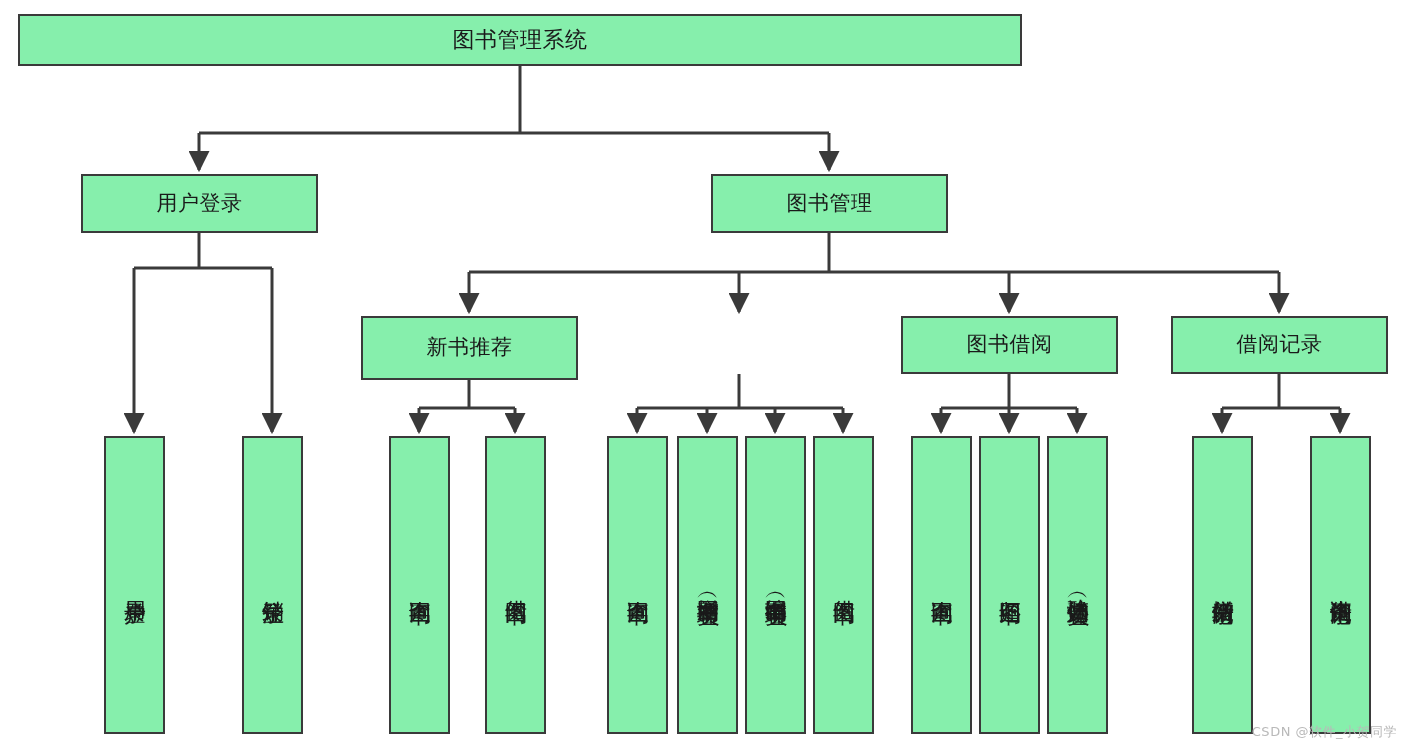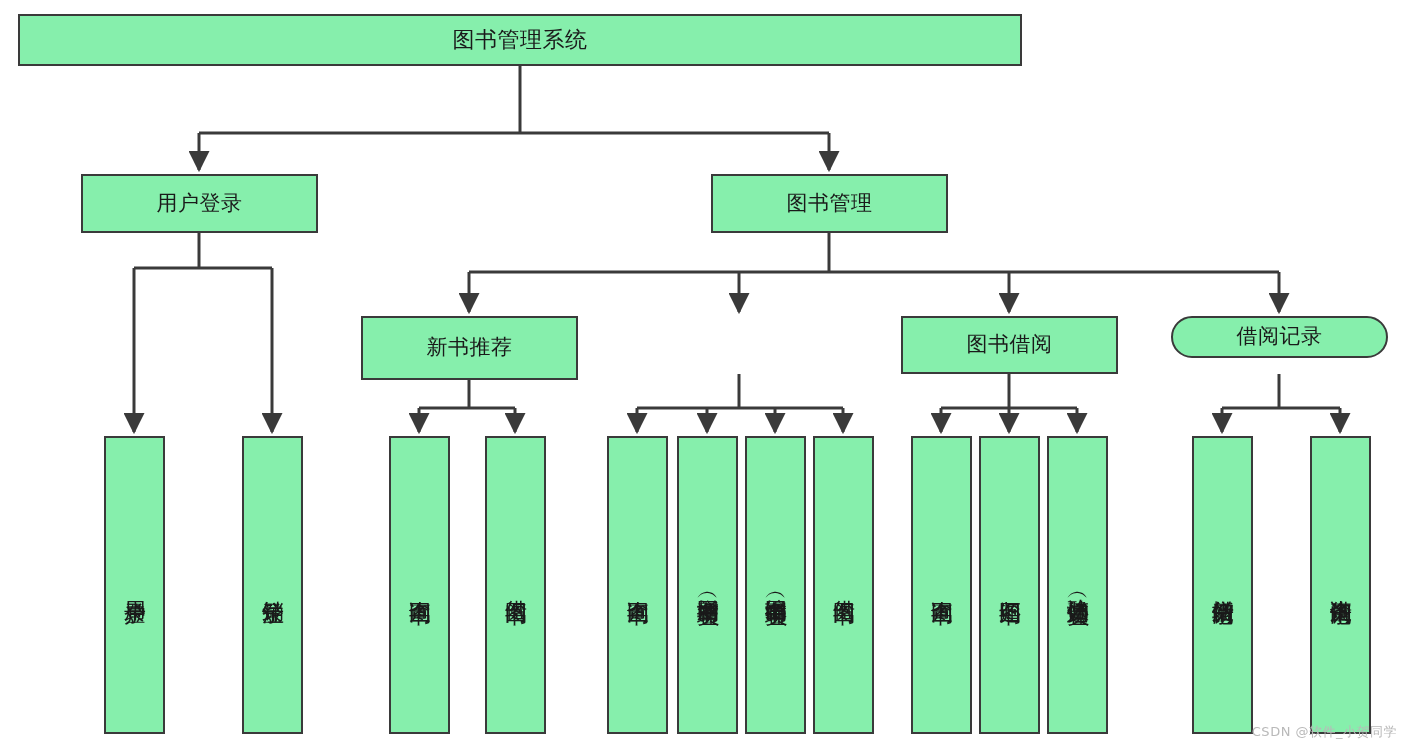--- a/index.html
+++ b/index.html
@@ -135,21 +135,21 @@
   <div class="node h" style="left:711px; top:174px; width:237px; height:59px;">
     <span>图书管理</span>
   </div>
 
   <div class="node h" style="left:361px; top:316px; width:217px; height:64px;">
     <span>新书推荐</span>
   </div>
   <div class="node h" style="left:901px; top:316px; width:217px; height:58px;">
     <span>图书借阅</span>
   </div>
-  <div class="node h" style="left:1171px; top:316px; width:217px; height:42px;border-radius:21px;">
+  <div class="node h" style="left:1171px; top:316px; width:217px; height:58px;">
     <span>借阅记录</span>
   </div>
 
   <div class="node v" style="left:104px; top:436px; width:61px; height:298px;">
     <span class="vtext">用户登录</span>
   </div>
   <div class="node v" style="left:242px; top:436px; width:61px; height:298px;">
     <span class="vtext">注销登录</span>
   </div>
 

